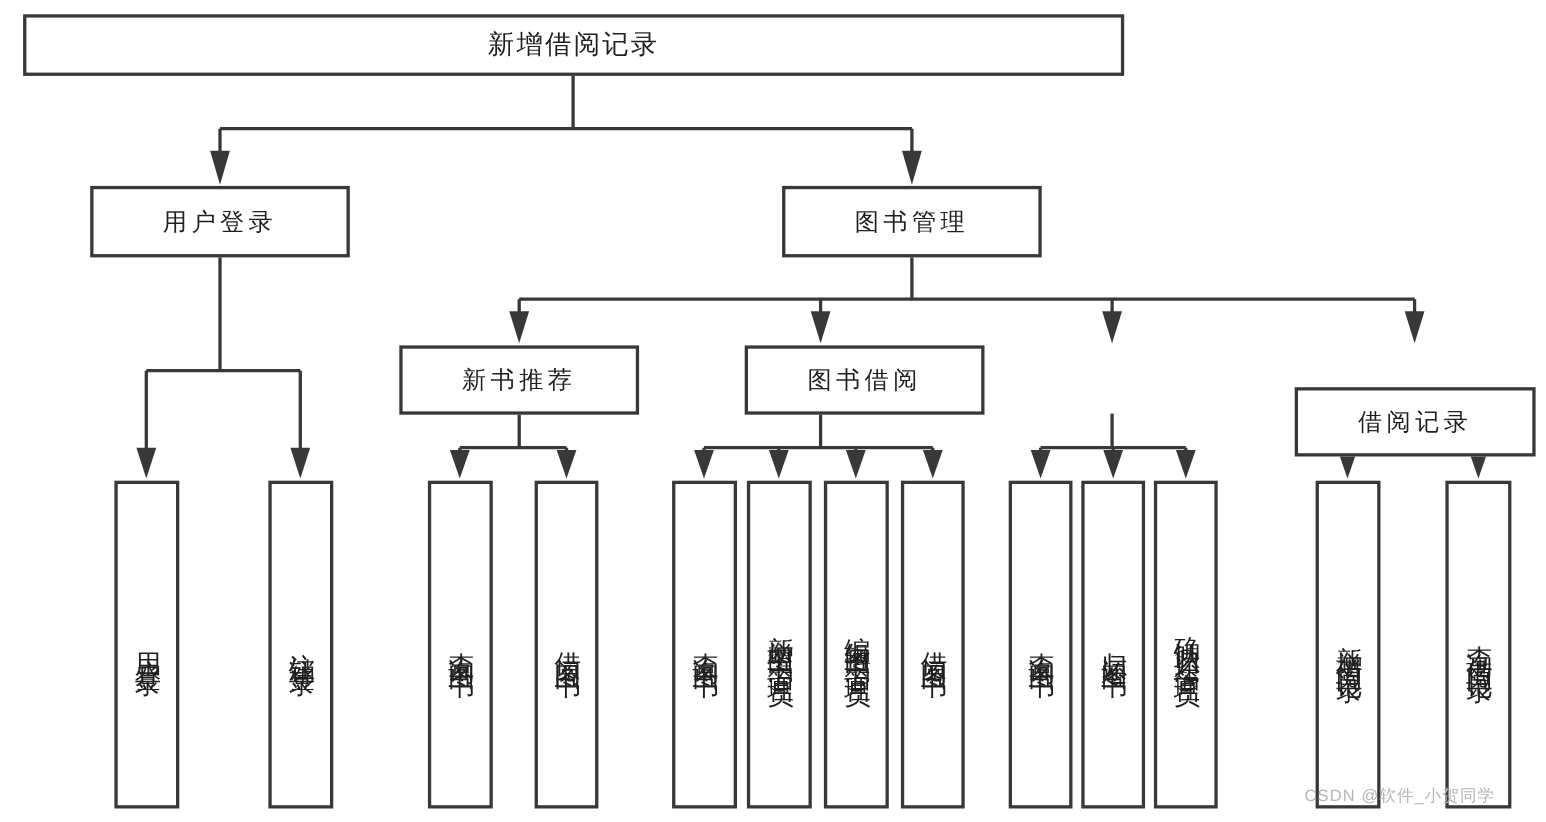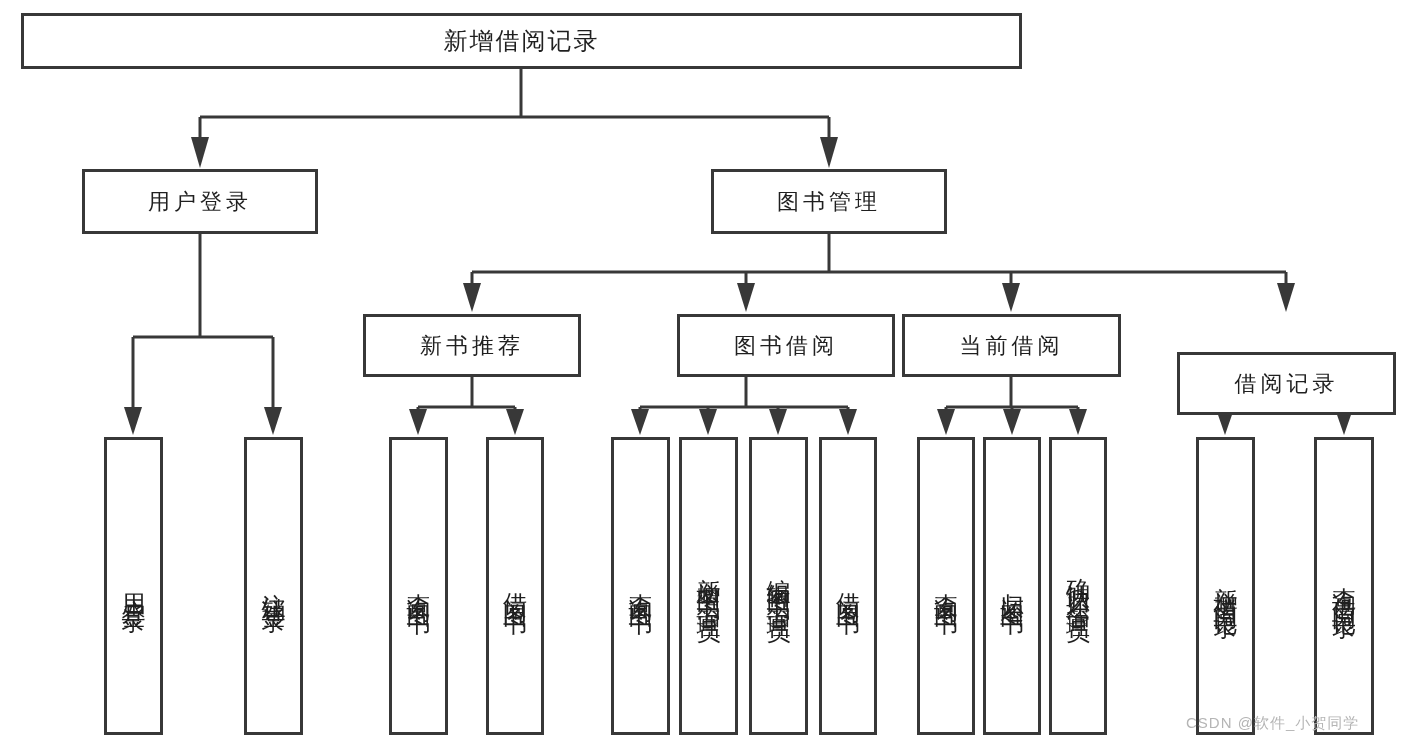--- a/index.html
+++ b/index.html
@@ -127,23 +127,20 @@
   <div class="node h" style="left:711px;top:169px;width:236px;height:65px;">
     <span class="lbl">图书管理</span>
   </div>
 
   <div class="node h" style="left:363px;top:314px;width:218px;height:63px;">
     <span class="lbl">新书推荐</span>
   </div>
   <div class="node h" style="left:637px;top:314px;width:218px;height:63px;margin-left:40px;">
     <span class="lbl">图书借阅</span>
   </div>
-  <div class="node h" style="left:902px;top:314px;width:219px;height:63px;">
-    <span class="lbl">当前借阅</span>
-  </div>
   <div class="node h" style="left:1177px;top:314px;width:219px;height:63px;margin-top:38px;">
     <span class="lbl">借阅记录</span>
   </div>
 
   <div class="node v" style="left:104px;top:437px;width:59px;height:298px;">
     <span class="lbl">用户登录</span>
   </div>
   <div class="node v" style="left:244px;top:437px;width:59px;height:298px;">
     <span class="lbl">注销登录</span>
   </div>

